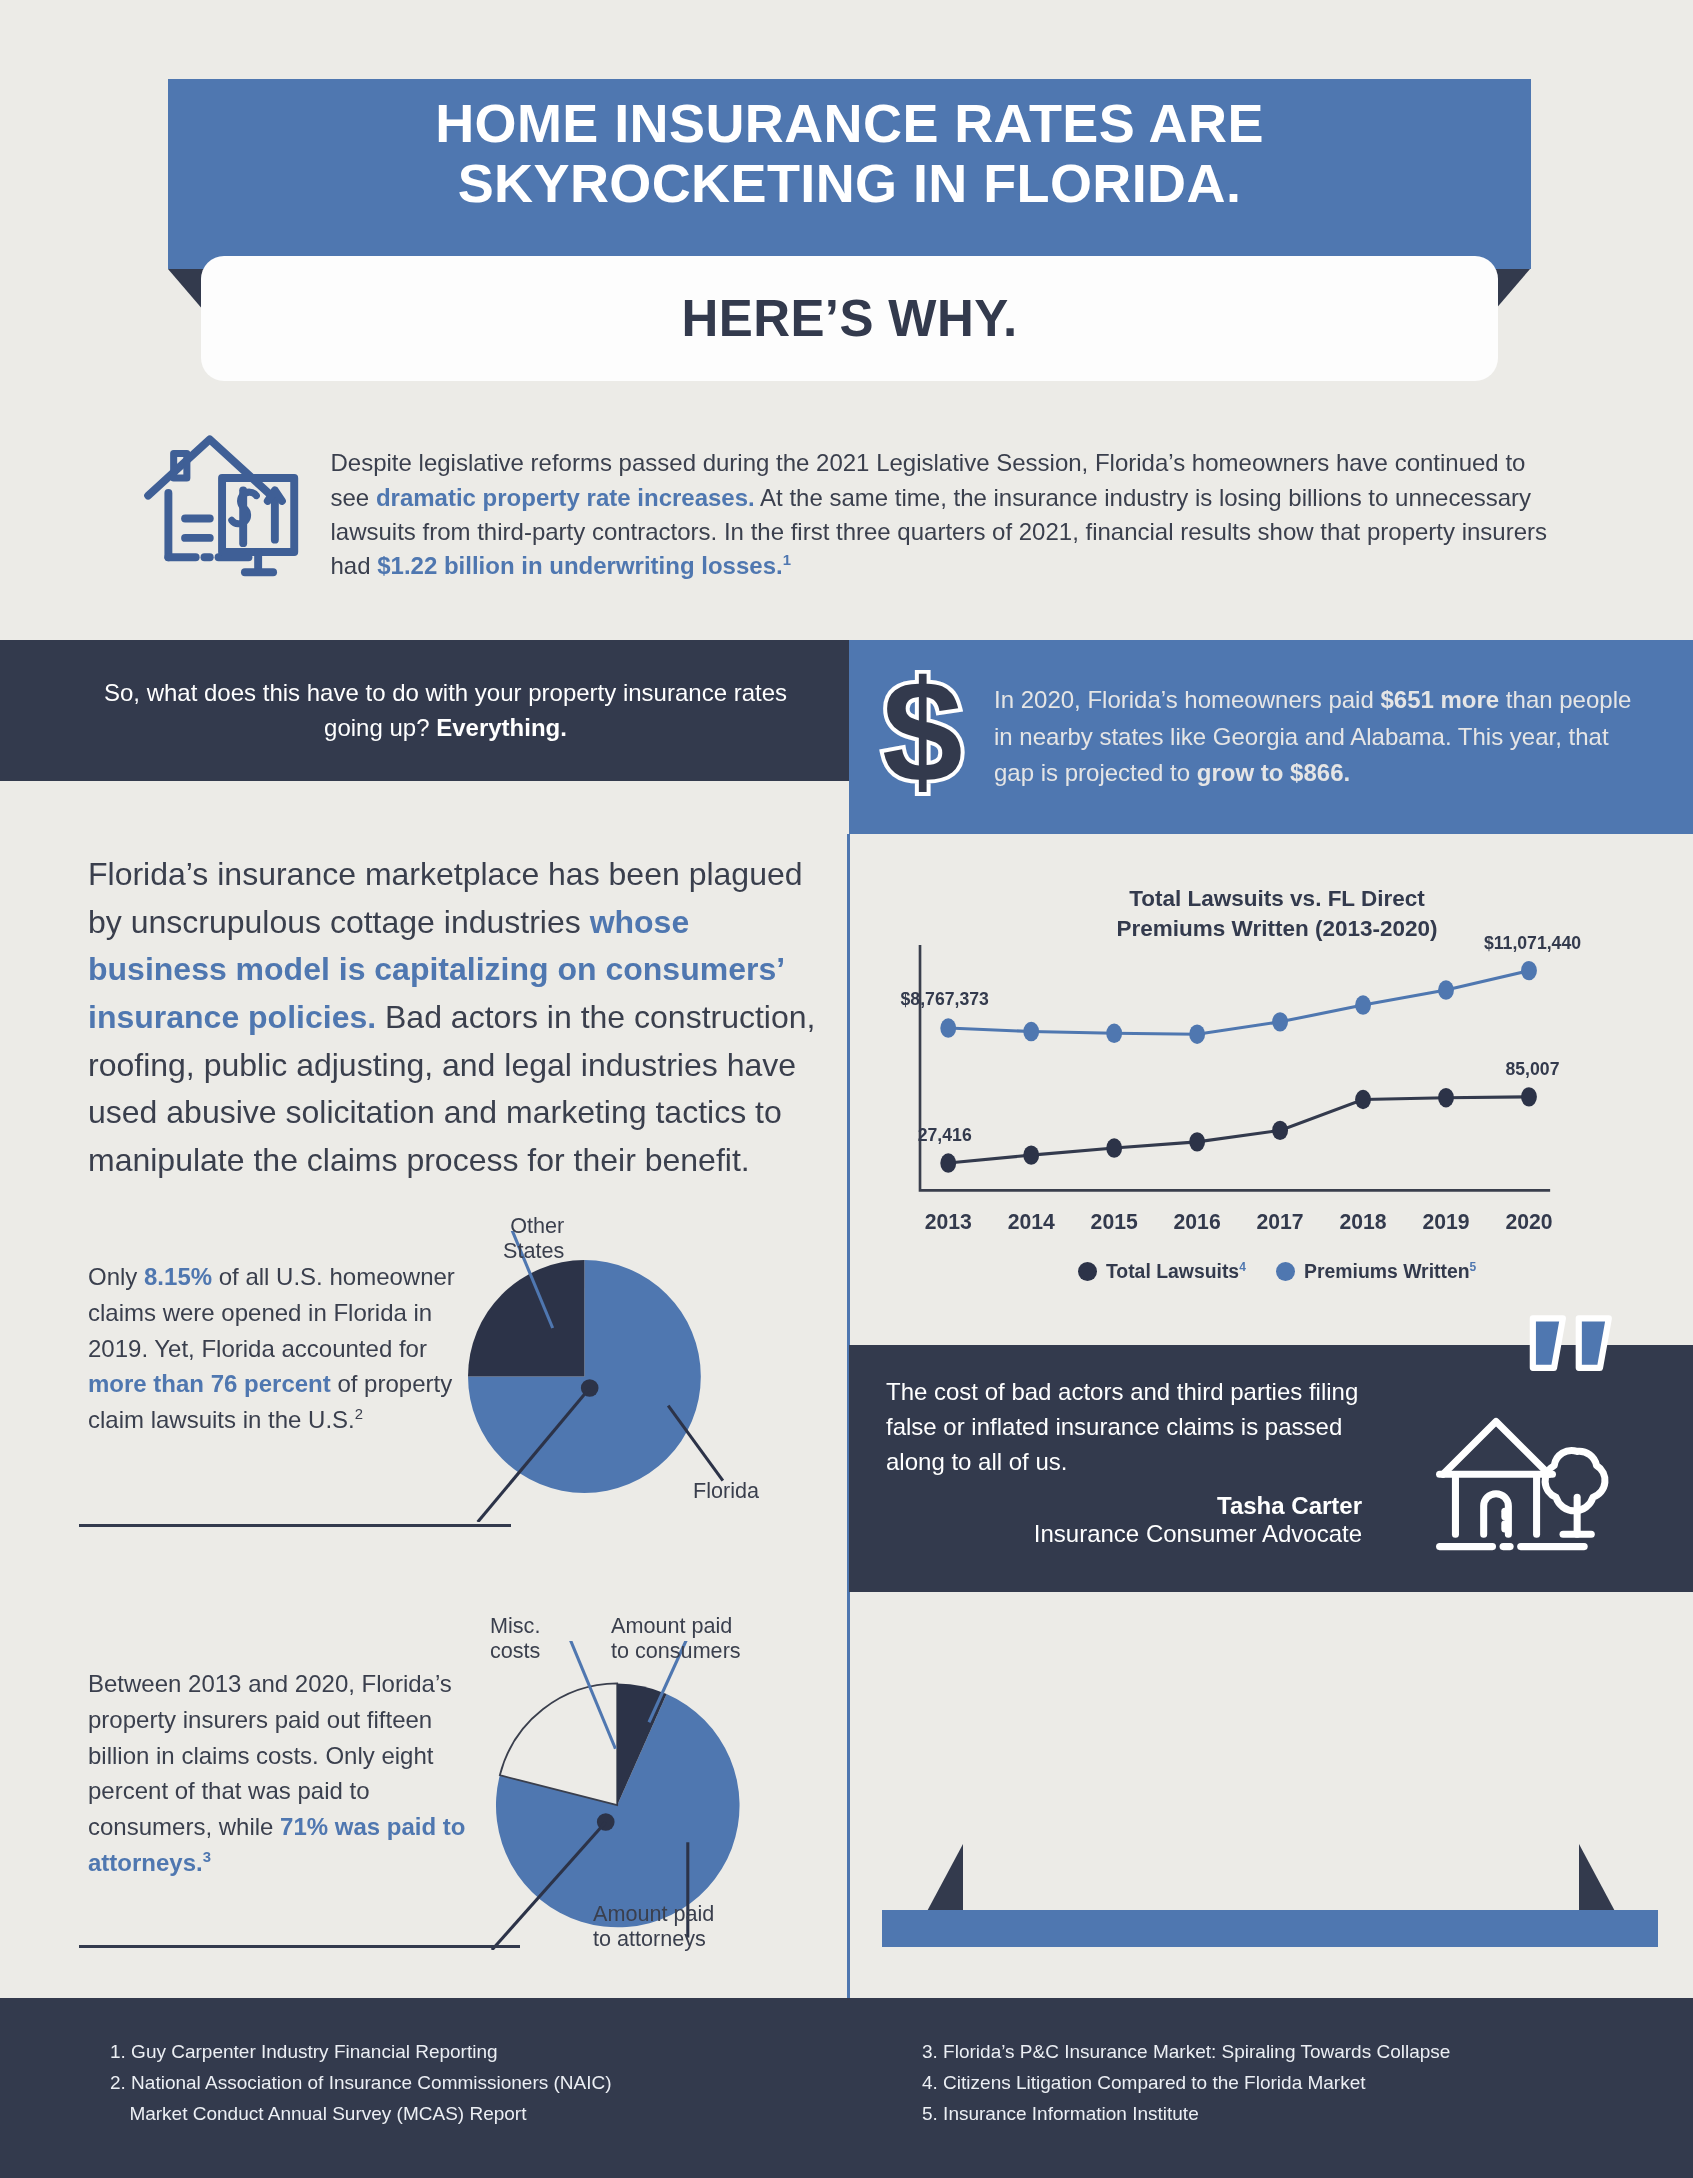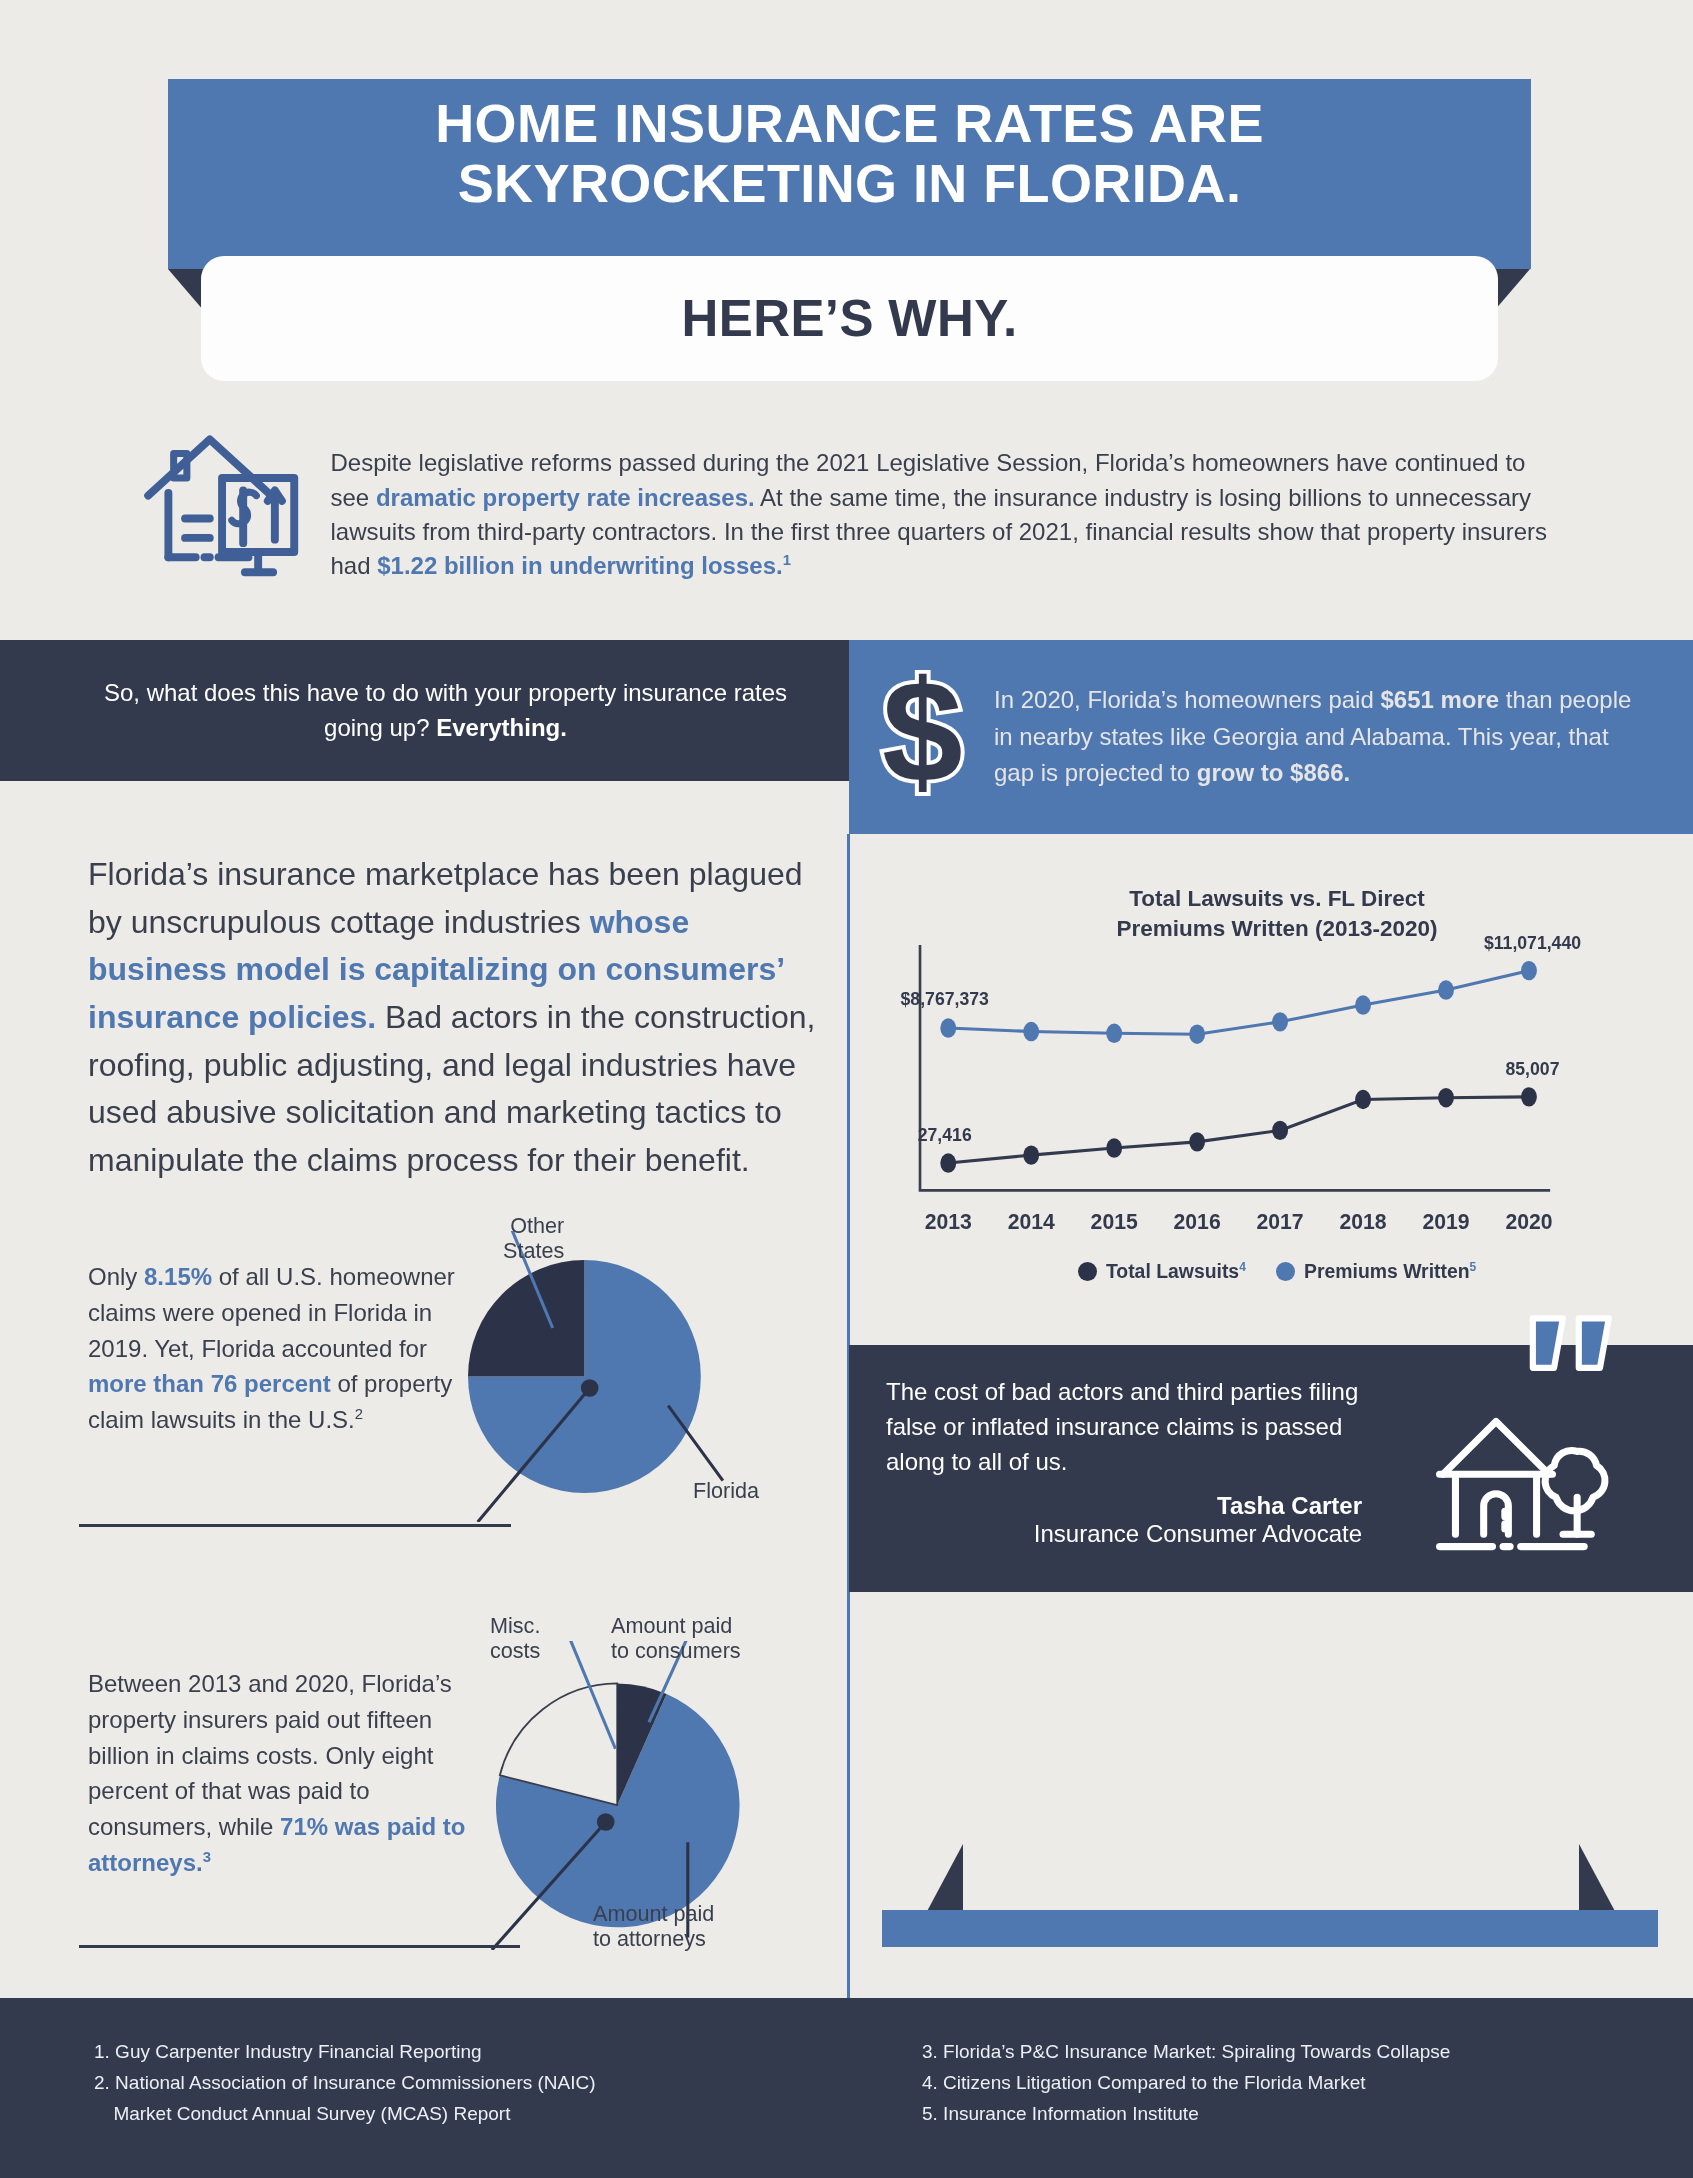--- a/index.html
+++ b/index.html
@@ -79,21 +79,21 @@
                clip-path:polygon(0 0,100% 100%,0 100%);}
   .cta-card{position:absolute;left:35px;top:19.4px;width:706px;height:251px;background:#fdfdfd;
             border-radius:21px;display:flex;align-items:center;justify-content:center;}
   .cta-card p{font-size:29px;line-height:1.33;text-align:center;color:#333a4d;width:635px;}
   .cta-card b{font-weight:bold;}
   .cta-bar{position:absolute;left:0;top:269px;width:776px;height:37px;background:#4f77b0;}
 
   
   .footer{position:absolute;left:0;top:1998px;width:1694px;height:180px;background:#333a4d;}
   .footer .col{position:absolute;font-size:19px;line-height:1.62;color:#eceff4;}
-  .footer .c1{left:94px;top:39px;}
+  .footer .c1{left:110px;top:39px;}
   .footer .c2{left:922px;top:39px;}
   .footer .ind{padding-left:19.4px;}
 </style>
 </head>
 <body>
 
 <div class="hdr-wrap">
   <div class="hdr-notch-l"></div>
   <div class="hdr-notch-r"></div>
   <div class="hdr-blue">

